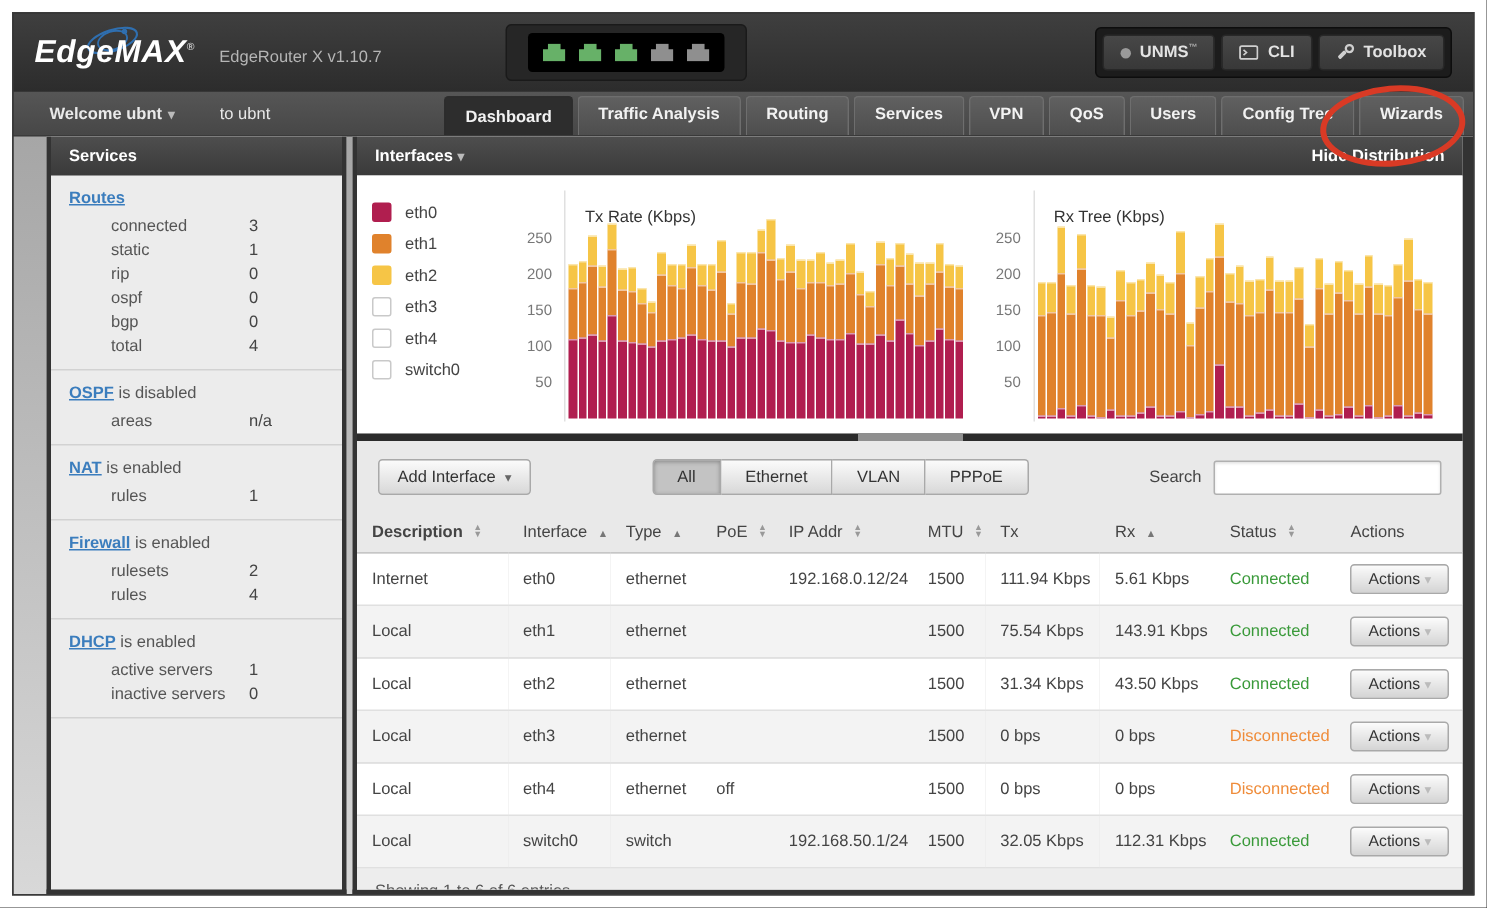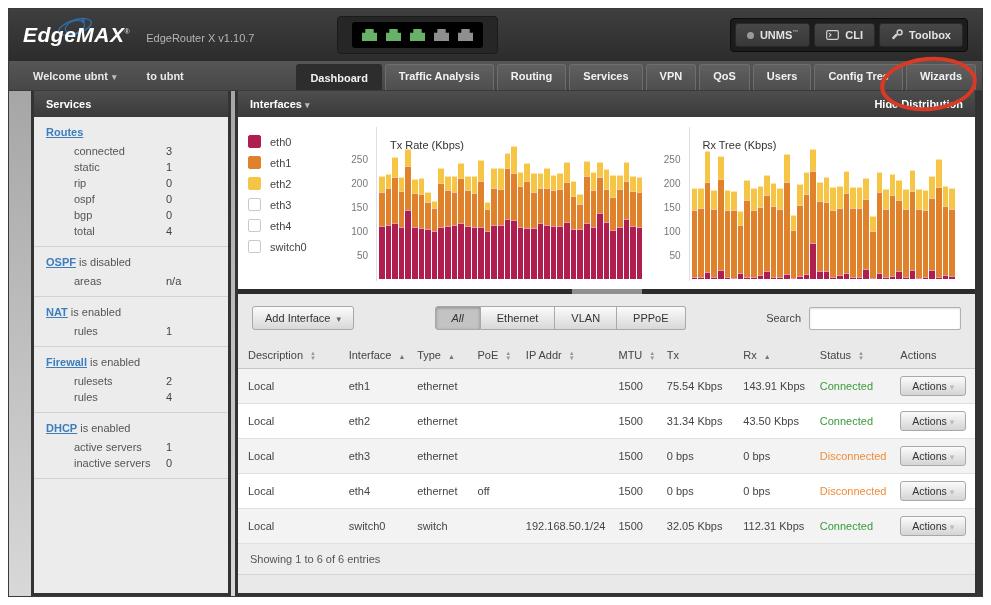--- a/index.html
+++ b/index.html
@@ -29,21 +29,21 @@
   .top-buttons { margin-left: auto; background: #1c1c1c; border: 1px solid #0d0d0d; border-radius: 4px; padding: 4px; display: flex; gap: 4px; }
   .tb-btn { display: flex; align-items: center; gap: 6px; background: linear-gradient(180deg, #474747, #383838); border: 1px solid #282828; border-radius: 3px; color: #e3e3e3; font-size: 11px; font-weight: bold; padding: 5px 11px; cursor: pointer; font-family: inherit; }
   .unms-dot { width: 7px; height: 7px; border-radius: 50%; background: #9a9a9a; display: inline-block; }
   .tm { font-size: 6px; vertical-align: super; color: #aaa; }
   .caret { font-size: 9px; color: #bbbbbb; }
 
   
   .navbar { height: 30px; background: linear-gradient(180deg, #565656, #474747); display: flex; align-items: center; padding-left: 24px; border-bottom: 1px solid #3a3a3a; }
   .welcome { color: #e9e9e9; font-weight: bold; margin-right: 30px; cursor: pointer; }
   .welcome .caret { margin-left: 4px; }
-  .to-host { color: #e9e9e9; font-weight: bold; }
+  .to-host { color: #e9e9e9; font-weight: normal; }
   .tabs { margin-left: auto; display: flex; gap: 3px; align-self: flex-end; margin-right: 6px; justify-content: space-between; }
   .tab { background: linear-gradient(180deg, #606060, #4e4e4e); border: 1px solid #6e6e6e; border-bottom: none; border-radius: 3px 3px 0 0; color: #f2f2f2; font-size: 11px; font-weight: bold; padding: 5px 13px 6px; cursor: pointer; white-space: nowrap; }
   .tab.active { background: #2d2d2d; border-color: #2d2d2d; padding-top: 7px; }
 
   
   .content { display: flex; height: 505px; background: linear-gradient(180deg, #a6a6a6, #d8d8d8); padding-left: 22px; }
   .panel-header { height: 26px; background: linear-gradient(180deg, #4e4e4e, #3a3a3a); color: #fff; font-weight: bold; font-size: 11px; display: flex; align-items: center; justify-content: space-between; padding: 0 12px; flex: 0 0 auto; }
   .services-panel { width: 200px; flex: 0 0 auto; display: flex; flex-direction: column; border: 3px solid #333333; border-top: none; background: #ececec; }
   .services-body { flex: 1; overflow: hidden; }
   .svc-section { padding: 9px 12px 7px; border-bottom: 1px solid #d2d2d2; }
@@ -76,21 +76,21 @@
 
   
   .table-area { flex: 1; background: #e9e9e9; overflow: hidden; display: flex; flex-direction: column; }
   .controls { display: flex; align-items: center; padding: 12px 14px; flex: 0 0 auto; }
   .btn { background: linear-gradient(180deg, #fbfbfb, #d8d8d8); border: 1px solid #a9a9a9; border-radius: 3px; color: #333; font-size: 11px; padding: 5px 12px; cursor: pointer; font-family: inherit; }
   .btn .caret { color: #666; margin-left: 6px; }
   .seg-group { display: flex; margin: 0 auto; }
   .seg-btn { background: linear-gradient(180deg, #fbfbfb, #d8d8d8); border: 1px solid #a9a9a9; border-left: none; color: #333; font-size: 11px; padding: 5px 16px; cursor: pointer; font-family: inherit; }
   .seg-btn:first-child { border-left: 1px solid #a9a9a9; border-radius: 3px 0 0 3px; }
   .seg-btn:last-child { border-radius: 0 3px 3px 0; }
-  .seg-btn.active { background: #c3c3c3; box-shadow: inset 0 1px 3px rgba(0,0,0,.3); font-style: italic; }
+  .seg-btn.active { background: #c3c3c3; box-shadow: inset 0 1px 3px rgba(0,0,0,.3); }
   .search-wrap { display: flex; align-items: center; gap: 8px; }
   .search-label { color: #444; }
   .search-input { width: 152px; height: 23px; border: 1px solid #b0b0b0; border-radius: 2px; background: #fff; padding: 0 6px; font-family: inherit; font-size: 11px; box-shadow: inset 0 1px 2px rgba(0,0,0,.12); }
 
   table { width: 100%; border-collapse: collapse; table-layout: fixed; }
   th { text-align: left; color: #444; font-weight: normal; padding: 7px 10px; border-bottom: 1px solid #c6c6c6; cursor: pointer; white-space: nowrap; overflow: hidden; }
   .sort-both { display: inline-flex; flex-direction: column; line-height: 5px; font-size: 6px; color: #999; margin-left: 7px; vertical-align: middle; }
   .sort-asc { font-size: 7px; color: #777; margin-left: 7px; }
   td { padding: 7px 10px; border-bottom: 1px solid #e0e0e0; color: #444; white-space: nowrap; overflow: hidden; }
   tr.row-odd td { background: #ffffff; }
@@ -714,21 +714,21 @@
               <button class="seg-btn">PPPoE</button>
             </div>
           <div class="search-wrap">
             <span class="search-label">Search</span>
             <input class="search-input" type="text" value="" style="">
           </div>
         </div>
         <table>
           <thead>
               <tr id="thead-row">
-                <th style="width: 12.5%;"><span>Description</span><span class="sort-both">
+                <th style="width: 12.5%; font-weight: bold;"><span>Description</span><span class="sort-both">
                     <span>▲</span>
                     <span>▼</span>
                   </span></th>
                 <th style="width: 8.5%;"><span>Interface</span><span class="sort-asc">▲</span></th>
                 <th style="width: 7.5%;"><span>Type</span><span class="sort-asc">▲</span></th>
                 <th style="width: 6%;"><span>PoE</span><span class="sort-both">
                     <span>▲</span>
                     <span>▼</span>
                   </span></th>
                 <th style="width: 11.5%;"><span>IP Addr</span><span class="sort-both">
@@ -742,20 +742,32 @@
                 <th style="width: 9.5%;"><span>Tx</span></th>
                 <th style="width: 9.5%;"><span>Rx</span><span class="sort-asc">▲</span></th>
                 <th style="width: 10%;"><span>Status</span><span class="sort-both">
                     <span>▲</span>
                     <span>▼</span>
                   </span></th>
                 <th style="width: 10.5%;"><span>Actions</span></th>
               </tr>
             </thead>
           <tbody id="tbody">
+              <tr class="row-odd">
+                <td>Internet</td>
+                <td>eth0</td>
+                <td>ethernet</td>
+                <td></td>
+                <td>192.168.0.12/24</td>
+                <td>1500</td>
+                <td>111.94 Kbps</td>
+                <td>5.61 Kbps</td>
+                <td class="status-connected">Connected</td>
+                <td><button class="actions-btn"><span>Actions </span><span class="caret">▾</span></button></td>
+              </tr>
               <tr class="row-even">
                 <td>Local</td>
                 <td>eth1</td>
                 <td>ethernet</td>
                 <td></td>
                 <td></td>
                 <td>1500</td>
                 <td>75.54 Kbps</td>
                 <td>143.91 Kbps</td>
                 <td class="status-connected">Connected</td>

